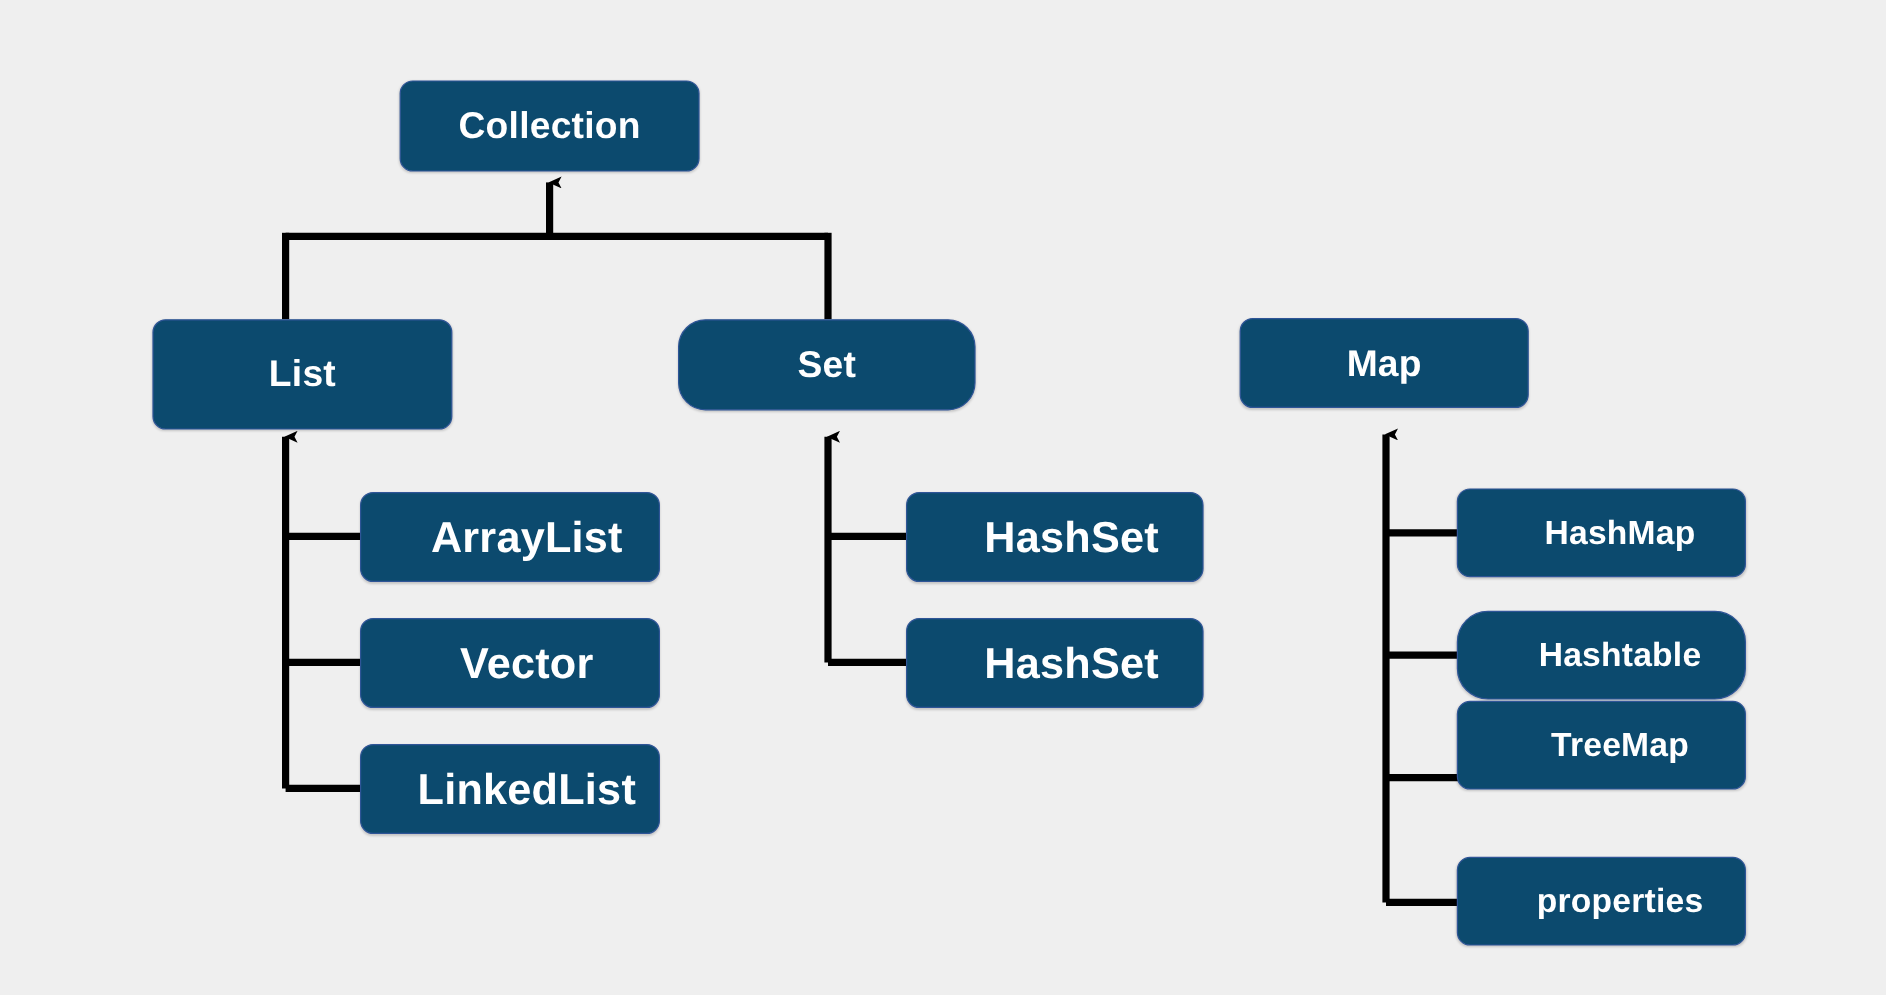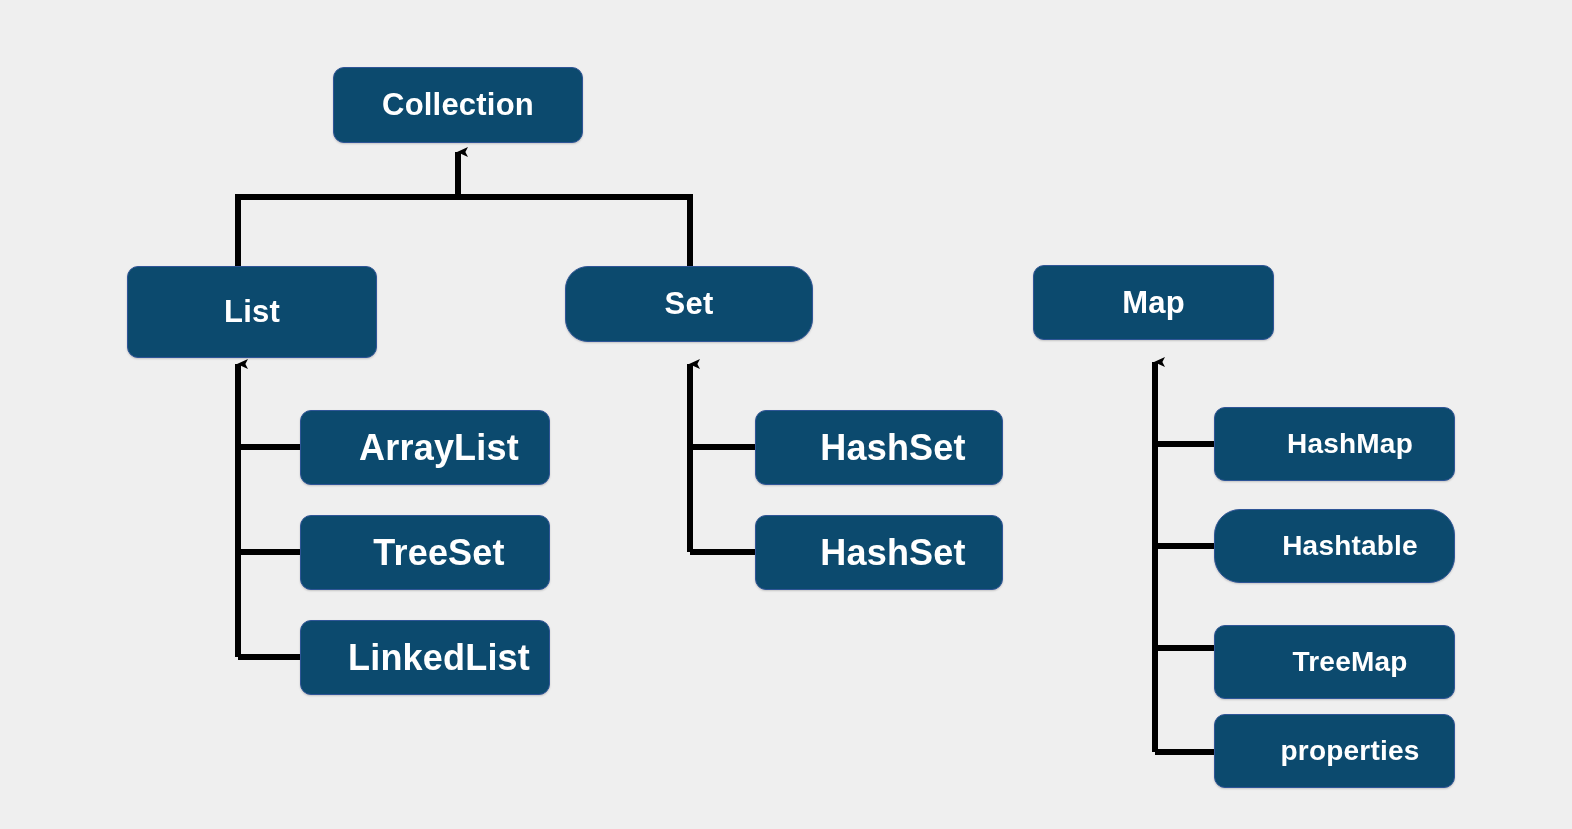--- a/index.html
+++ b/index.html
@@ -115,21 +115,21 @@
 
   <div class="node iface" style="left:1033px; top:265px; width:241px; height:75px;">
     <span>Map</span>
   </div>
 
   <div class="node impl" style="left:300px; top:410px; width:250px; height:75px;">
     <span>ArrayList</span>
   </div>
 
   <div class="node impl" style="left:300px; top:515px; width:250px; height:75px;">
-    <span>TreeSet</span>
+    <span>Vector</span>
   </div>
 
   <div class="node impl" style="left:300px; top:620px; width:250px; height:75px;">
     <span>LinkedList</span>
   </div>
 
   <div class="node impl" style="left:755px; top:410px; width:248px; height:75px;">
     <span>HashSet</span>
   </div>
 
@@ -138,21 +138,21 @@
   </div>
 
   <div class="node impl-map" style="left:1214px; top:407px; width:241px; height:74px;">
     <span>HashMap</span>
   </div>
 
   <div class="node impl-map" style="left:1214px; top:509px; width:241px; height:74px;border-radius:26px;">
     <span>Hashtable</span>
   </div>
 
-  <div class="node impl-map" style="left:1214px; top:625px; width:241px; height:74px;justify-content:center;">
+  <div class="node impl-map" style="left:1214px; top:584px; width:241px; height:74px;justify-content:center;">
     <span>TreeMap</span>
   </div>
 
   <div class="node impl-map" style="left:1214px; top:714px; width:241px; height:74px;">
     <span>properties</span>
   </div>
 
 </div>
 
 </body></html>

